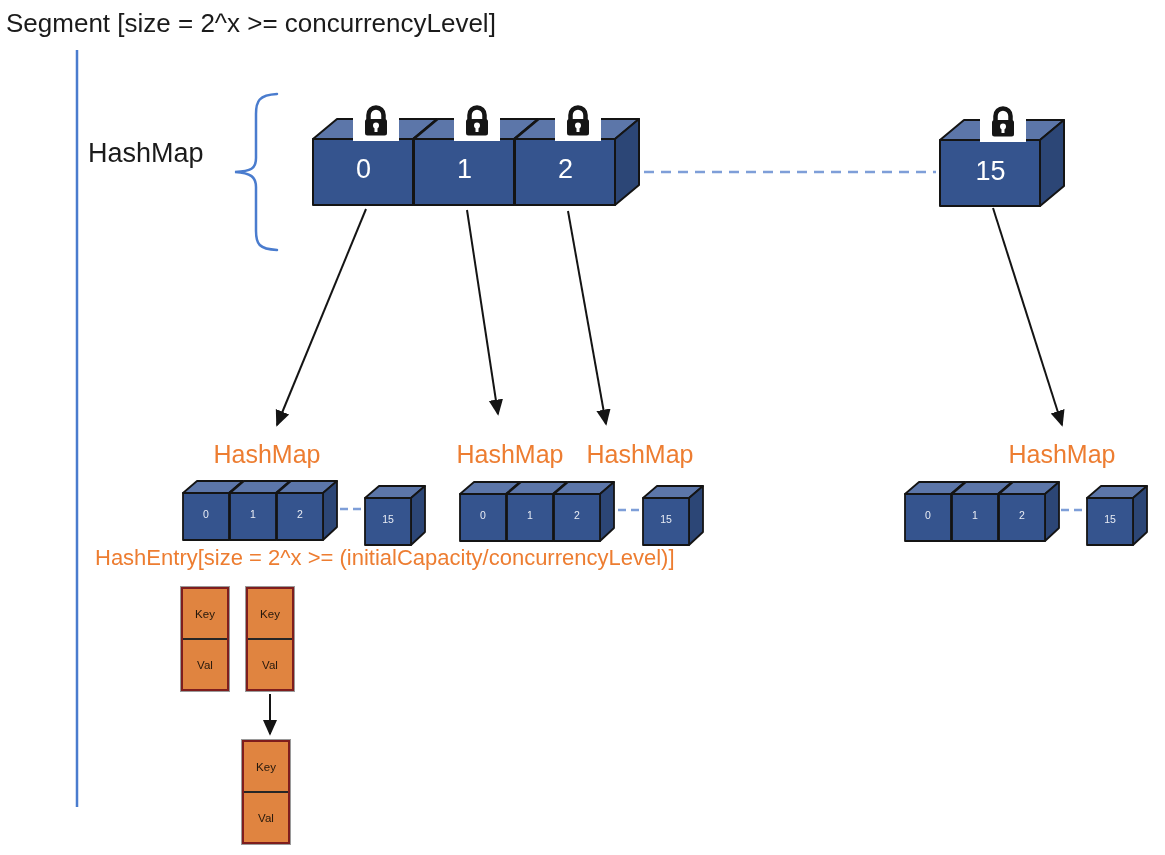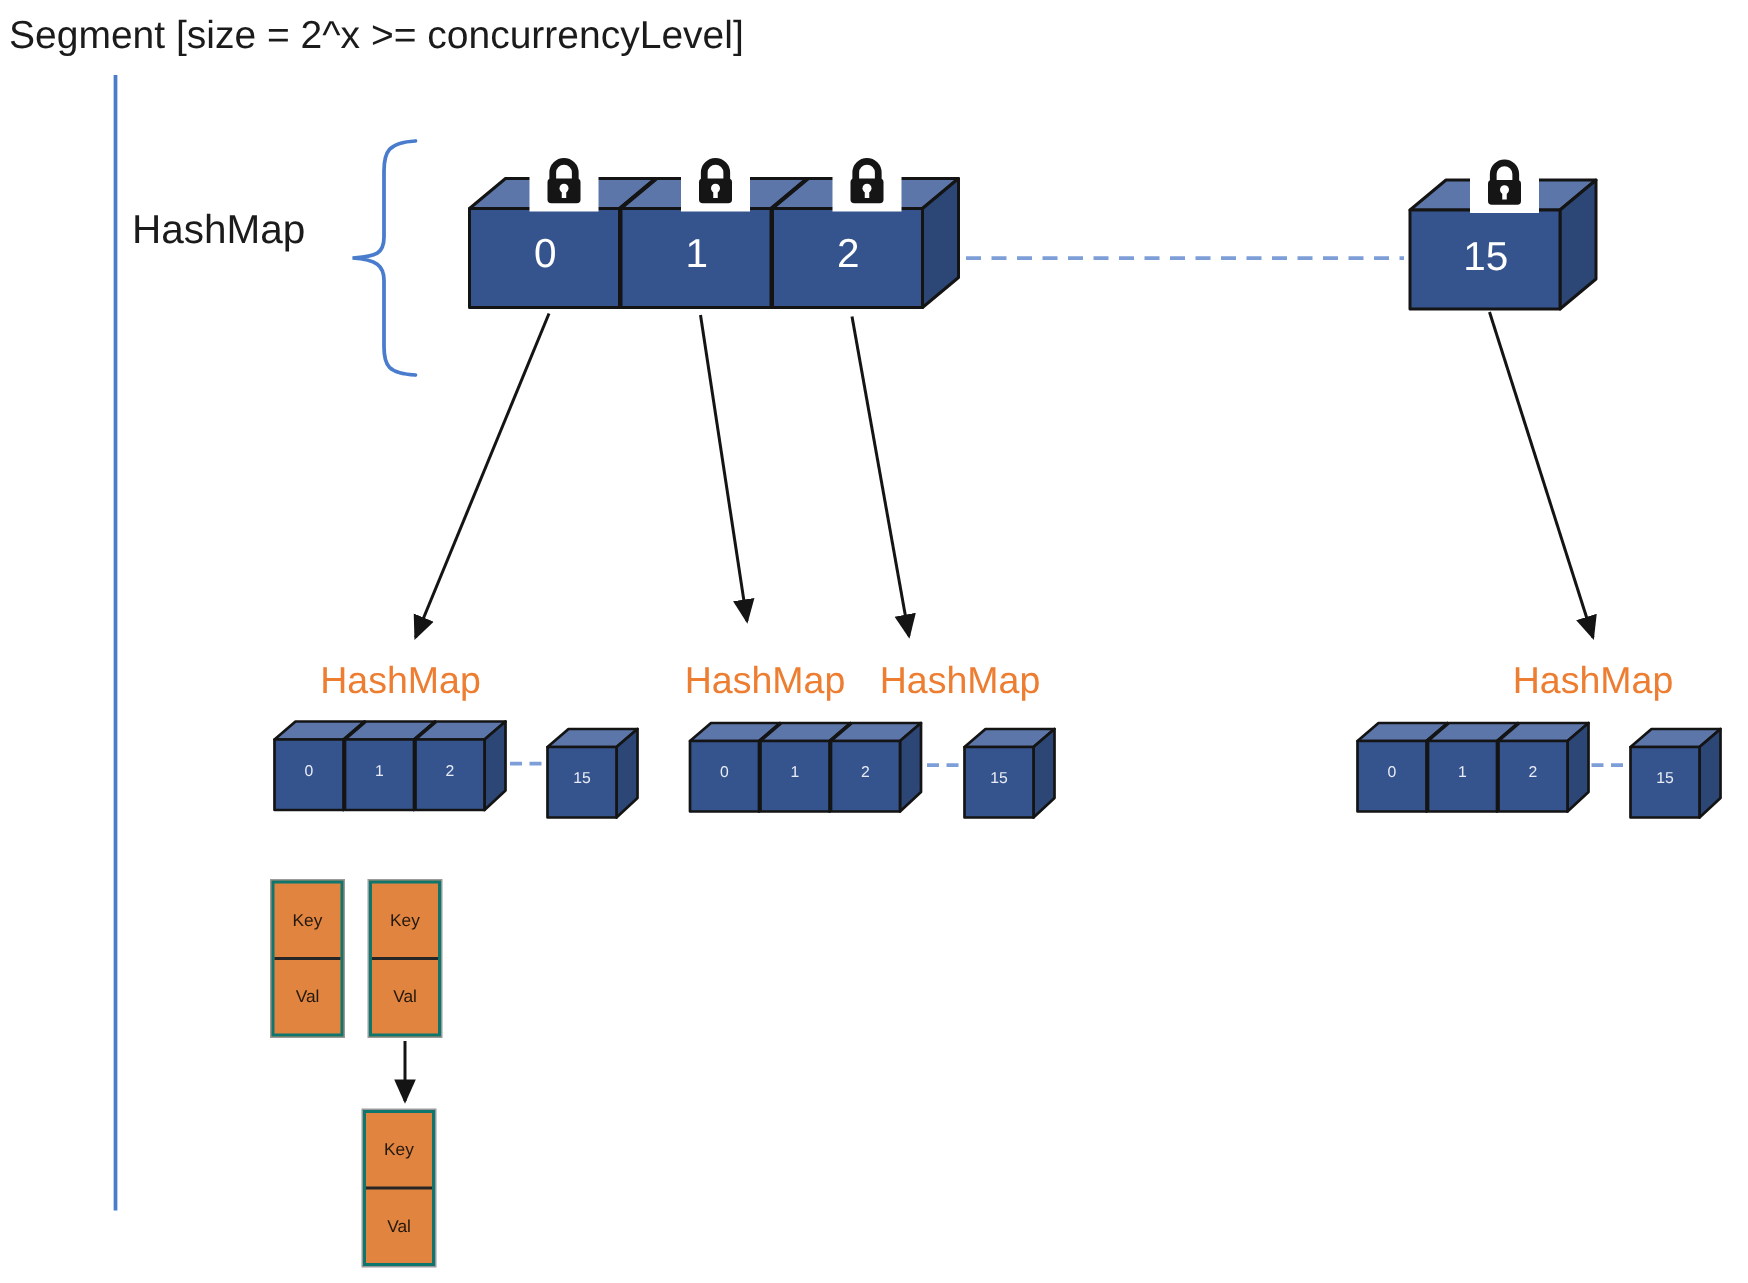--- a/index.html
+++ b/index.html
@@ -6,21 +6,21 @@
   .stage{position:relative;width:1165px;height:855px;background:#fff;overflow:hidden;
          font-family:"Liberation Sans",sans-serif;}
   .stage svg.layer{position:absolute;left:0;top:0;}
   .abs{position:absolute;text-align:center;}
   .title{left:6px;top:8px;font-size:26px;color:#1b1b1b;letter-spacing:0;}
   .segments-label{left:88px;top:138px;font-size:27px;color:#1b1b1b;}
   .num-lg{width:101px;text-align:center;font-size:27px;color:#fff;}
   .num-sm{width:46px;text-align:center;font-size:10.5px;color:#e8ecf4;}
   .hm{width:160px;text-align:center;font-size:25px;color:#ED7D31;}
   .hashentry{left:95px;top:545px;font-size:22px;color:#ED7D31;white-space:nowrap;}
-  .entry{position:absolute;width:44px;border:2px solid #0f766e;background:#e08440;
+  .entry{position:absolute;width:44px;border:2px solid #7f1d1d;background:#e08440;
          box-shadow:0 0 0 1px #9a9a9a;}
   .cell{height:49px;display:flex;align-items:center;justify-content:center;
         font-size:11.5px;color:#24180c;}
   .cell + .cell{border-top:2px solid #262626;text-align:right;}
 </style>
 </head>
 <body>
 
 <div class="stage">
 
@@ -110,20 +110,21 @@
   <span class="abs num-sm" style="left:460px;top:509px">0</span>
   <span class="abs num-sm" style="left:507px;top:509px">1</span>
   <span class="abs num-sm" style="left:554px;top:509px">2</span>
   <span class="abs num-sm" style="left:643px;top:513px">15</span>
 
   <span class="abs num-sm" style="left:905px;top:509px">0</span>
   <span class="abs num-sm" style="left:952px;top:509px">1</span>
   <span class="abs num-sm" style="left:999px;top:509px">2</span>
   <span class="abs num-sm" style="left:1087px;top:513px">15</span>
 
+  <div class="abs hashentry">HashEntry[size = 2^x &gt;= (initialCapacity/concurrencyLevel)]</div>
 
   <div class="entry" style="left:181px;top:587px">
     <div class="cell">Key</div>
     <div class="cell">Val</div>
   </div>
   <div class="entry" style="left:246px;top:587px">
     <div class="cell">Key</div>
     <div class="cell">Val</div>
   </div>
   <div class="entry" style="left:242px;top:740px">

